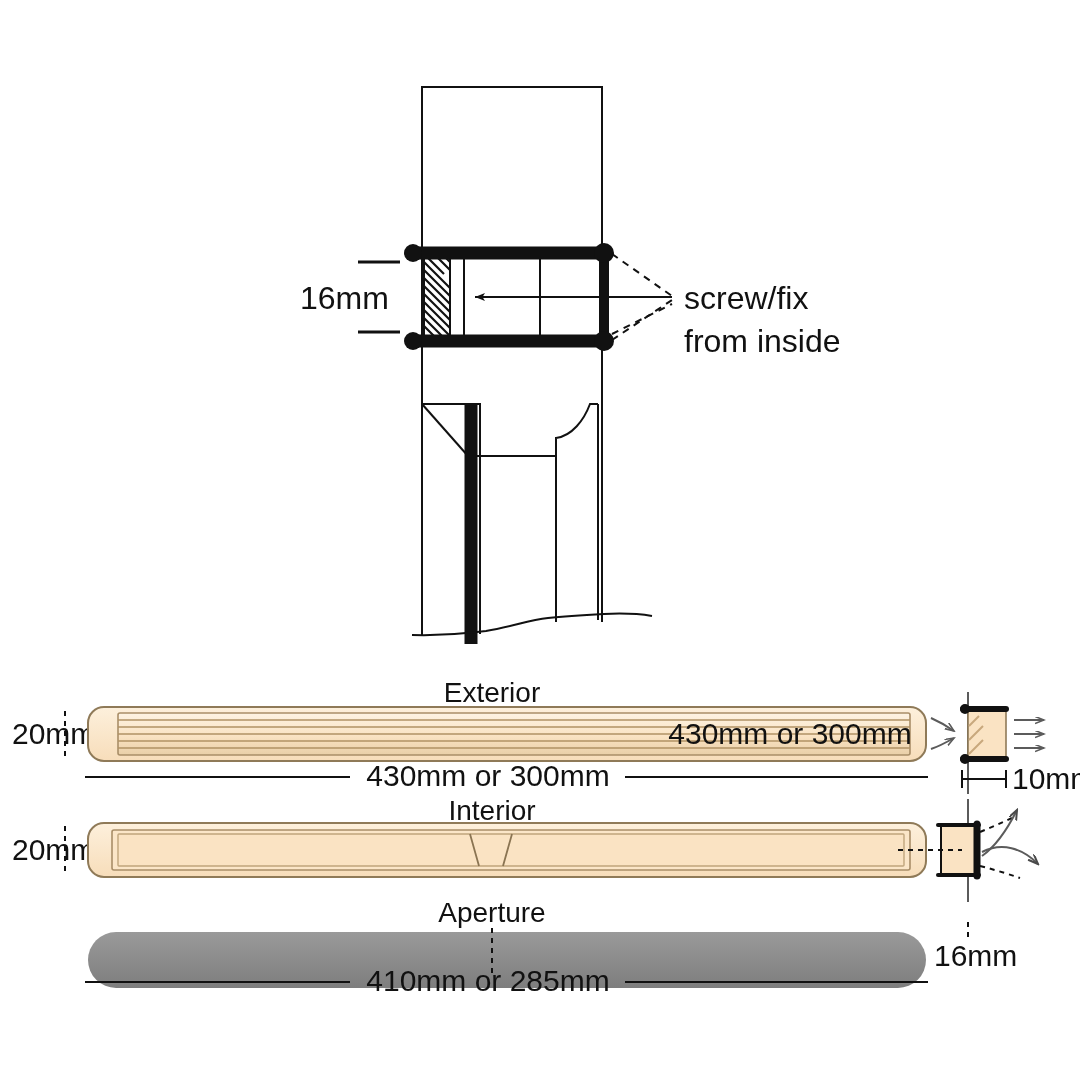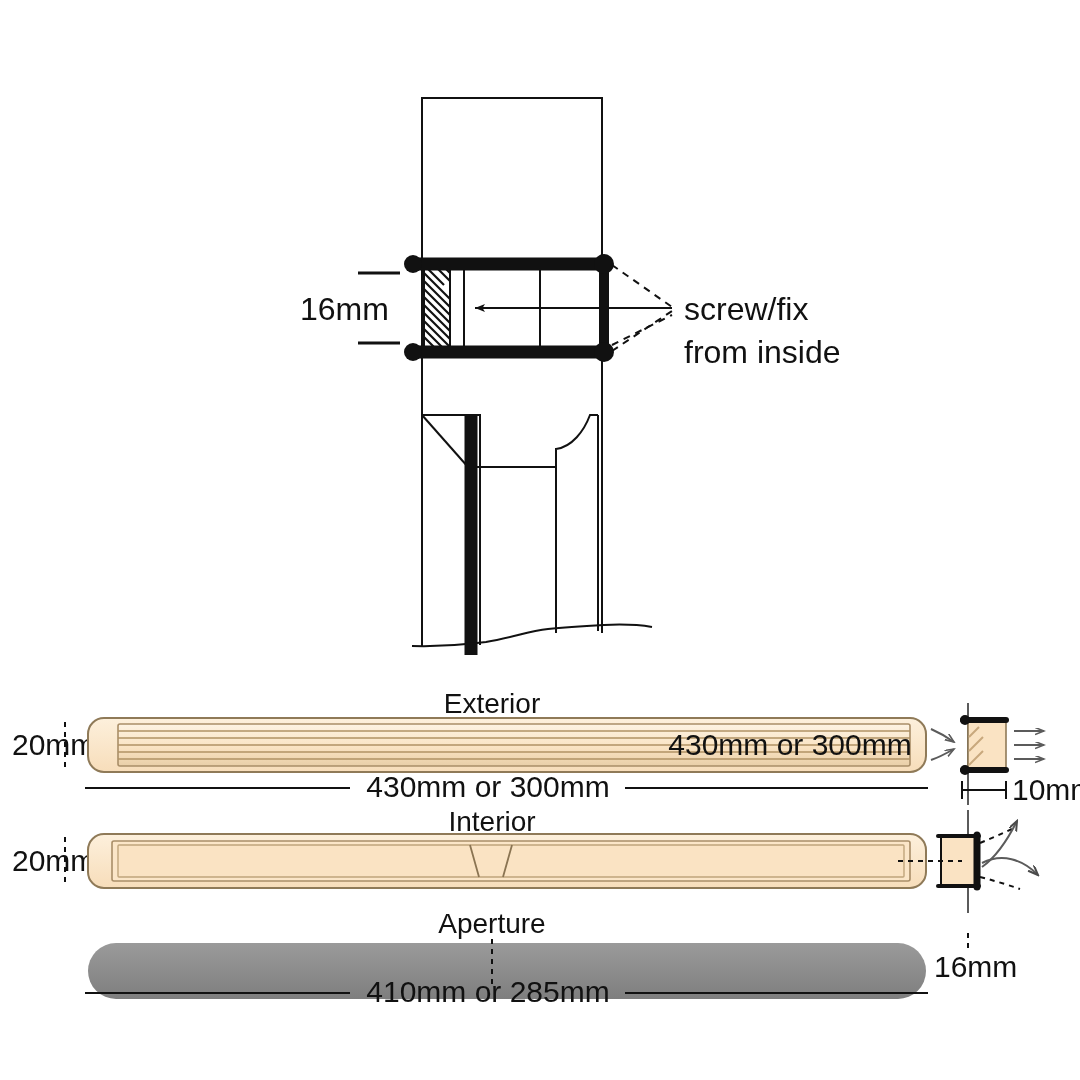--- a/index.html
+++ b/index.html
@@ -10,21 +10,21 @@
   body {
     width: 1080px;
     height: 1080px;
     font-family: "Liberation Sans", sans-serif;
     color: #000000;
     overflow: hidden;
     position: relative;
   }
   #root {
     position: absolute;
-    left: 0; top: 15px;
+    left: 0; top: 4px;
     width: 1080px;
     height: 844px;
   }
   svg.sheet {
     position: absolute;
     left: 0; top: 0;
     width: 1080px;
     height: 1080px;
     display: block;
   }

